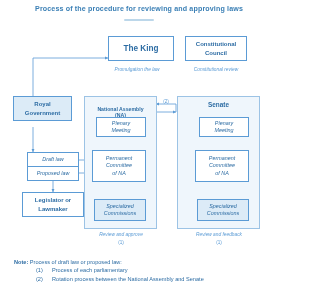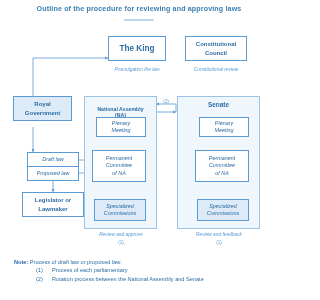--- a/index.html
+++ b/index.html
@@ -57,21 +57,21 @@
     display:flex;gap:4px;font-size:5.6px;color:#2e6da4;
     line-height:1.6;margin-left:22px;
   }
   .note-num{width:12px;flex:none;}
 </style>
 </head>
 <body>
 
 <div id="diagram">
 
-  <div class="title">Outline of the procedure for reviewing and approving laws</div>
+  <div class="title">Process of the procedure for reviewing and approving laws</div>
   <div class="title-rule"></div>
 
   <svg class="svg-layer" viewBox="0 0 278 300">
     <defs>
       <marker id="ah" markerWidth="5" markerHeight="5" refX="4.2" refY="2" orient="auto">
         <path d="M0,0 L4.4,2 L0,4 z" fill="#5b9bd5"></path>
       </marker>
     </defs>
     <g stroke="#5b9bd5" stroke-width="0.8" fill="none">
 
@@ -102,21 +102,21 @@
 
       <path d="M216,182 L216,199" marker-end="url(#ah)"></path>
       <path d="M230,199 L230,182" marker-end="url(#ah)"></path>
 
       <path d="M249,207 L255,207 L255,128 L249,128" marker-end="url(#ah)"></path>
 
       <path d="M176,112 L176,104"></path>
     </g>
   </svg>
 
-  <div class="box king" style="left:108px;top:36px;width:58px;height:25px;">
+  <div class="box king" style="left:108px;top:36px;width:66px;height:25px;">
     <span>The King</span>
   </div>
   <div class="cap" style="left:100px;top:67px;width:74px;">
     <span>Promulgation the law</span>
   </div>
 
   <div class="box cc" style="left:185px;top:36px;width:62px;height:25px;white-space:pre-line;">
     <span>Constitutional
 Council</span>
   </div>

